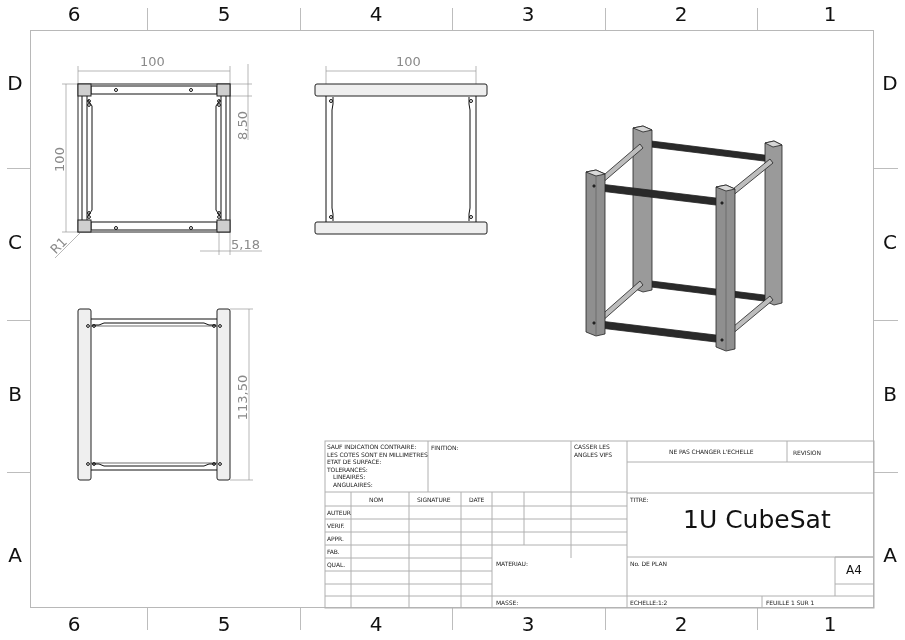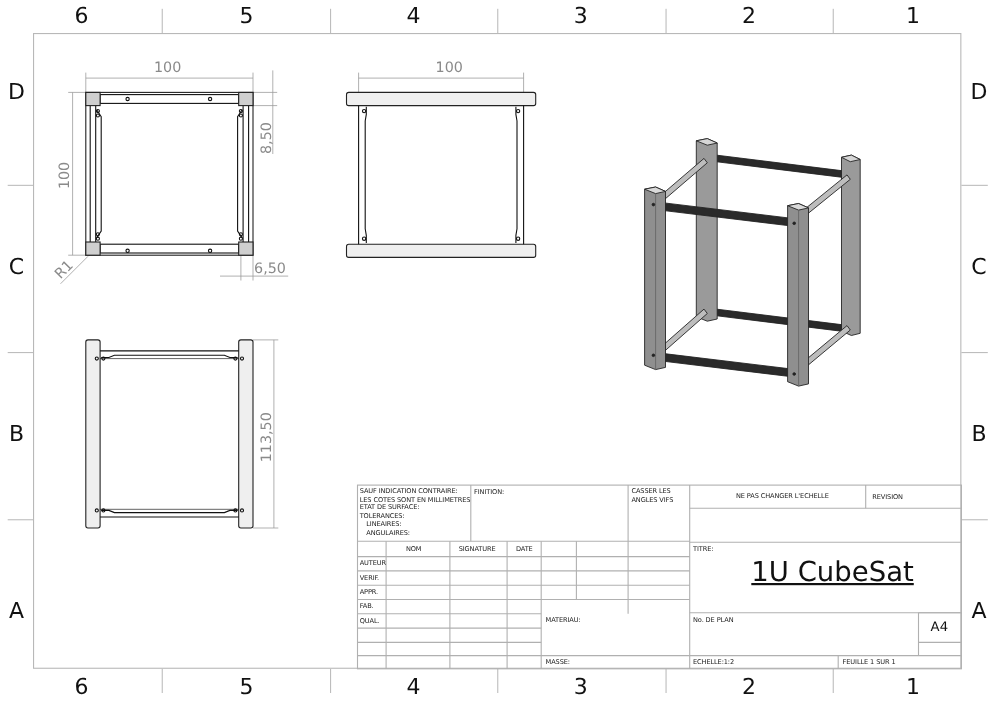--- a/index.html
+++ b/index.html
@@ -5,21 +5,21 @@
   html, body { margin:0; padding:0; background:#ffffff; }
   body { width:905px; height:640px; position:relative; overflow:hidden;
          font-family:"DejaVu Sans", "Liberation Sans", sans-serif; color:#000; }
   .zone-num { position:absolute; font-size:20px; color:#111; width:30px; text-align:center; line-height:20px; }
   .zone-let { position:absolute; font-size:20px; color:#111; width:30px; text-align:center; line-height:20px; }
   .tick-v { position:absolute; width:1px; background:#bdbdbd; }
   .tick-h { position:absolute; height:1px; background:#bdbdbd; }
   .frame { position:absolute; left:30px; top:30px; width:844px; height:578px; border:1px solid #b8b8b8; box-sizing:border-box; }
   svg.drawing { position:absolute; left:0; top:0; }
   .tb-text { position:absolute; font-size:6px; line-height:7.5px; color:#222; white-space:nowrap; letter-spacing:-0.1px; }
-  .tb-title { position:absolute; font-size:25px; color:#111; white-space:nowrap; font-weight:normal;text-decoration:underline; }
+  .tb-title { position:absolute; font-size:25px; color:#111; white-space:nowrap; font-weight:normal; }
   .tb-size { position:absolute; font-size:12px; color:#111; }
   .dim { position:absolute; font-size:13px; color:#8a8a8a; white-space:nowrap; }
   .dim.rot { transform-origin:center center; transform:rotate(-90deg); }
 </style>
 </head>
 <body>
 
 <div class="zone-num" style="left:59px; top:4px;">6</div>
 <div class="zone-num" style="left:209px; top:4px;">5</div>
 <div class="zone-num" style="left:361px; top:4px;">4</div>
@@ -219,21 +219,21 @@
     <line x1="835" y1="557" x2="835" y2="596"></line>
     <line x1="835" y1="584" x2="874" y2="584"></line>
     <line x1="627" y1="596" x2="874" y2="596"></line>
     <line x1="762" y1="596" x2="762" y2="608"></line>
   </g>
 </svg>
 
 <div class="dim" style="left:140px; top:54px;">100</div>
 <div class="dim rot" style="left:47px; top:152px;">100</div>
 <div class="dim rot" style="left:228px; top:118px;">8,50</div>
-<div class="dim" style="left:231px; top:237px;">6,50</div>
+<div class="dim" style="left:231px; top:237px;">5,18</div>
 <div class="dim" style="left:50px; top:238px; transform:rotate(-45deg);">R1</div>
 <div class="dim" style="left:396px; top:54px;">100</div>
 <div class="dim rot" style="left:220px; top:390px;">113,50</div>
 
 <div class="tb-text" style="left:327px; top:443px;">
   <div>SAUF INDICATION CONTRAIRE:</div>
   <div>LES COTES SONT EN MILLIMETRES</div>
   <div>ETAT DE SURFACE:</div>
   <div>TOLERANCES:</div>
   <div style="padding-left:6px;">   LINEAIRES:</div>

